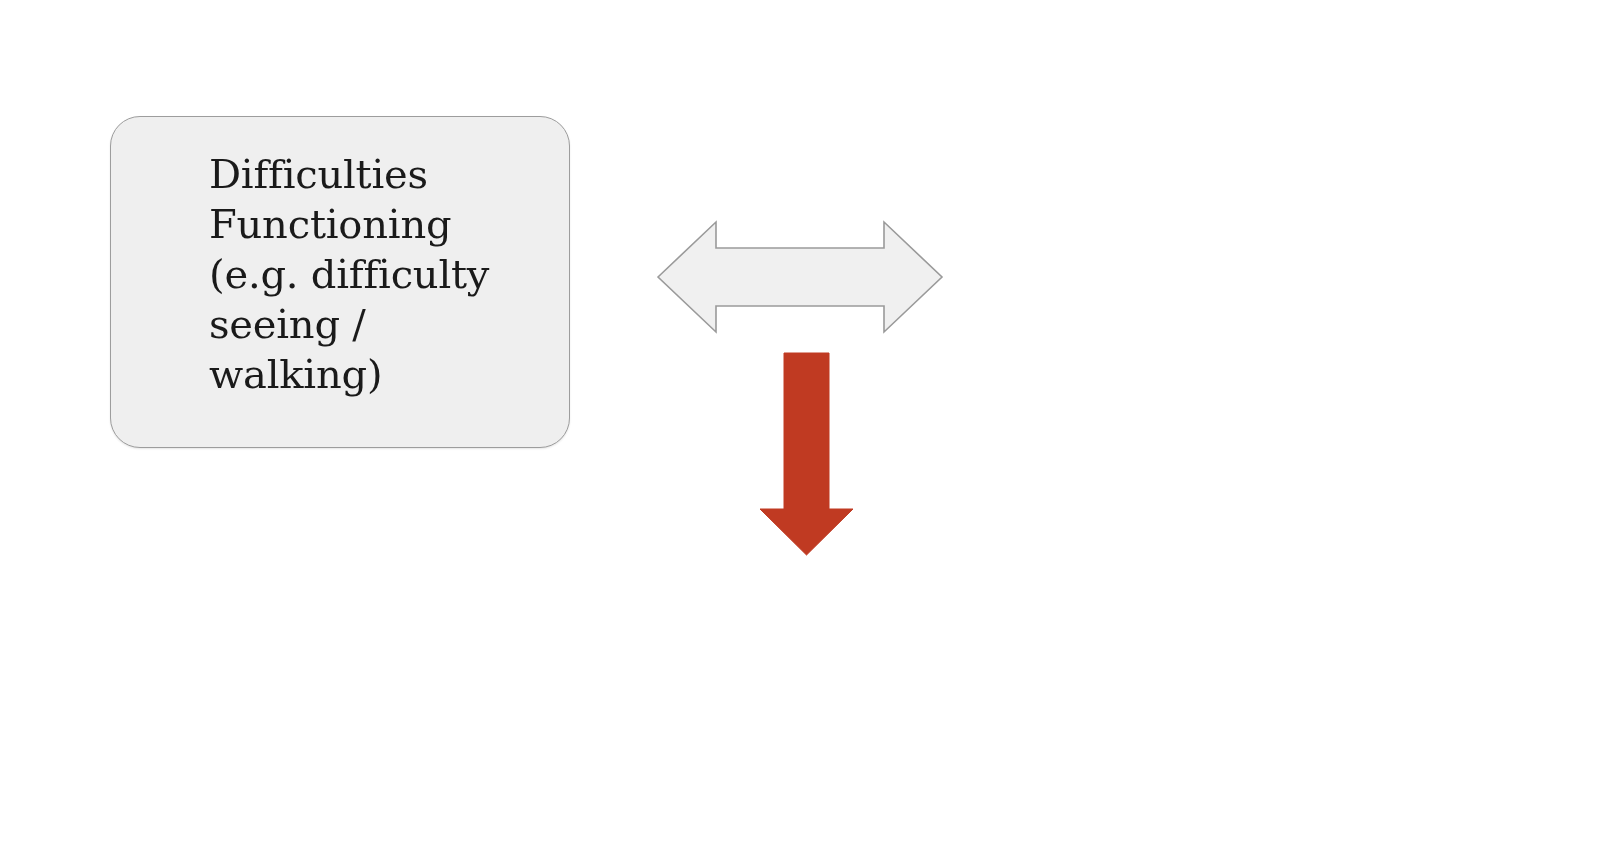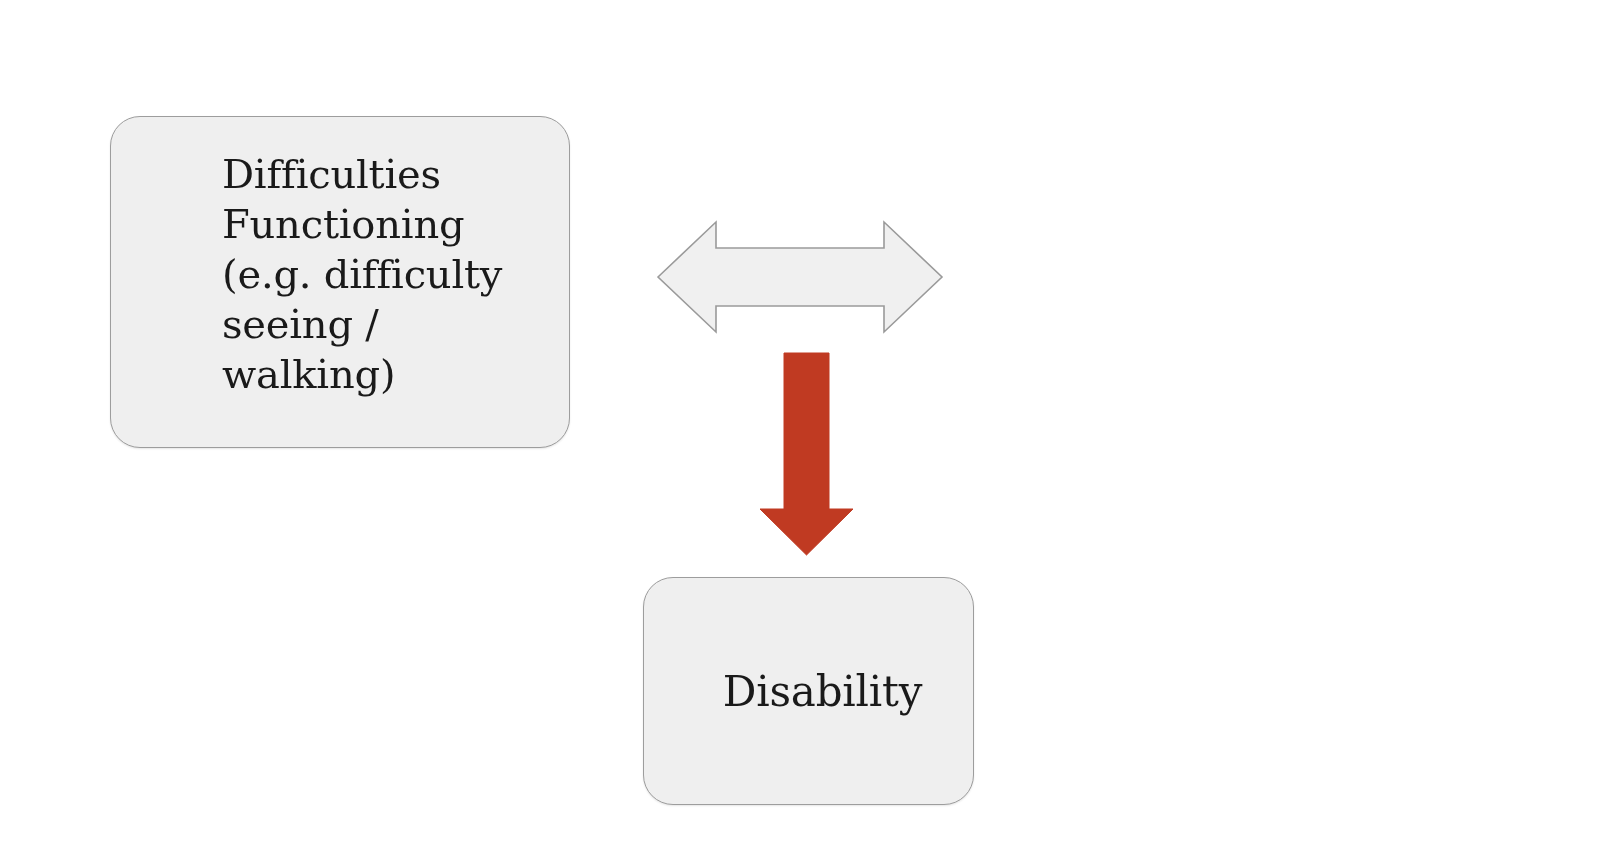--- a/index.html
+++ b/index.html
@@ -32,21 +32,20 @@
     box-shadow: 0 1px 2px rgba(0,0,0,0.10);
   }
 
   .box-text {
     position: absolute;
     color: #1a1a1a;
     font-family: "DejaVu Serif", "Liberation Serif", serif;
     font-weight: 400;
     letter-spacing: -0.2px;
     white-space: pre-line;
-    margin-left: 13px;
   }
 
   
   #box-difficulties {
     left: 110px;
     top: 116px;
     width: 460px;
     height: 332px;
   }
   #box-difficulties .box-text {
@@ -121,23 +120,20 @@
 
   <div class="concept-box" id="box-difficulties" style="background: rgb(239, 239, 239); border-color: rgb(157, 157, 157);">
     <div class="box-text">Difficulties
 Functioning
 (e.g. difficulty
 seeing /
 walking)</div>
   </div>
 
 
-  <div class="concept-box" id="box-disability" style="background: rgb(239, 239, 239); border-color: rgb(157, 157, 157);">
-    <div class="box-text">Disability</div>
-  </div>
 
   <svg class="arrow-svg" id="arrow-bidirectional" viewBox="0 0 300 130" preserveAspectRatio="none">
     <polygon points="8,65 66,10 66,36 234,36 234,10 292,65 234,120 234,94 66,94 66,120" fill="#f0f0f0" stroke="#9a9a9a" stroke-width="1.6" stroke-linejoin="miter"></polygon>
   </svg>
 
   <svg class="arrow-svg" id="arrow-down-red" viewBox="0 0 110 215" preserveAspectRatio="none">
     <polygon points="32,7 77,7 77,163 101,163 54.5,209 8,163 32,163" fill="#c03a22" stroke="#c03a22" stroke-width="1" stroke-linejoin="miter"></polygon>
   </svg>
 
 </div>

